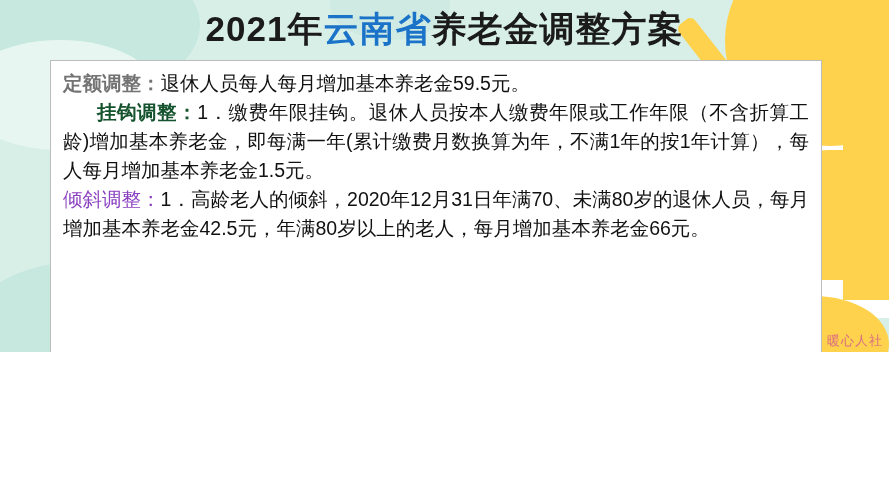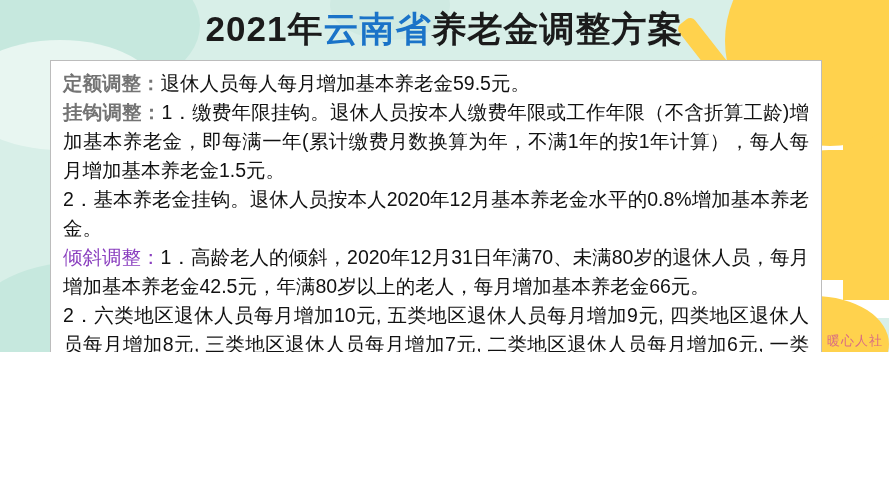--- a/index.html
+++ b/index.html
@@ -166,21 +166,21 @@
     z-index: 6;
   }
   .line {
     font-size: 19.5px;
     line-height: 29px;
     color: #111111;
     margin: 0;
     text-align: justify;
   }
   .lbl-green { color: #737373; font-weight: bold; }
-  .lbl-red { color: #737373; font-weight: bold; }
+  .lbl-red { color: #14532d; font-weight: bold; margin-left: 34px; }
   .lbl-purple { color: #8a3fbf; font-weight: normal; }
   .spacer { height: 14px; }
   .watermark {
     position: absolute;
     right: 6px;
     bottom: 2px;
     font-size: 13px;
     color: #d96b84;
     z-index: 8;
     letter-spacing: 1px;
@@ -220,26 +220,20 @@
   </div>
 
   <div class="card">
     <p class="line">
       <span class="lbl-green">定额调整：</span><span>退休人员每人每月增加基本养老金59.5元。</span>
     </p>
     <p class="line">
       <span class="lbl-red">挂钩调整：</span><span>1．缴费年限挂钩。退休人员按本人缴费年限或工作年限（不含折算工龄)增加基本养老金，即每满一年(累计缴费月数换算为年，不满1年的按1年计算），每人每月增加基本养老金1.5元。</span>
     </p>
     <p class="line">
-      <span>2．基本养老金挂钩。退休人员按本人2020年12月基本养老金水平的0.8%增加基本养老金。</span>
-    </p>
-    <p class="line">
       <span class="lbl-purple">倾斜调整：</span><span>1．高龄老人的倾斜，2020年12月31日年满70、未满80岁的退休人员，每月增加基本养老金42.5元，年满80岁以上的老人，每月增加基本养老金66元。</span>
-    </p>
-    <p class="line">
-      <span>2．六类地区退休人员每月增加10元, 五类地区退休人员每月增加9元, 四类地区退休人员每月增加8元, 三类地区退休人员每月增加7元, 二类地区退休人员每月增加6元, 一类地区和其他地区退休人员每月增加5.5元。</span>
     </p>
     <div class="spacer"></div>
   </div>
 
   <div class="watermark">暖心人社</div>
 
 </div>
 
 </body></html>

